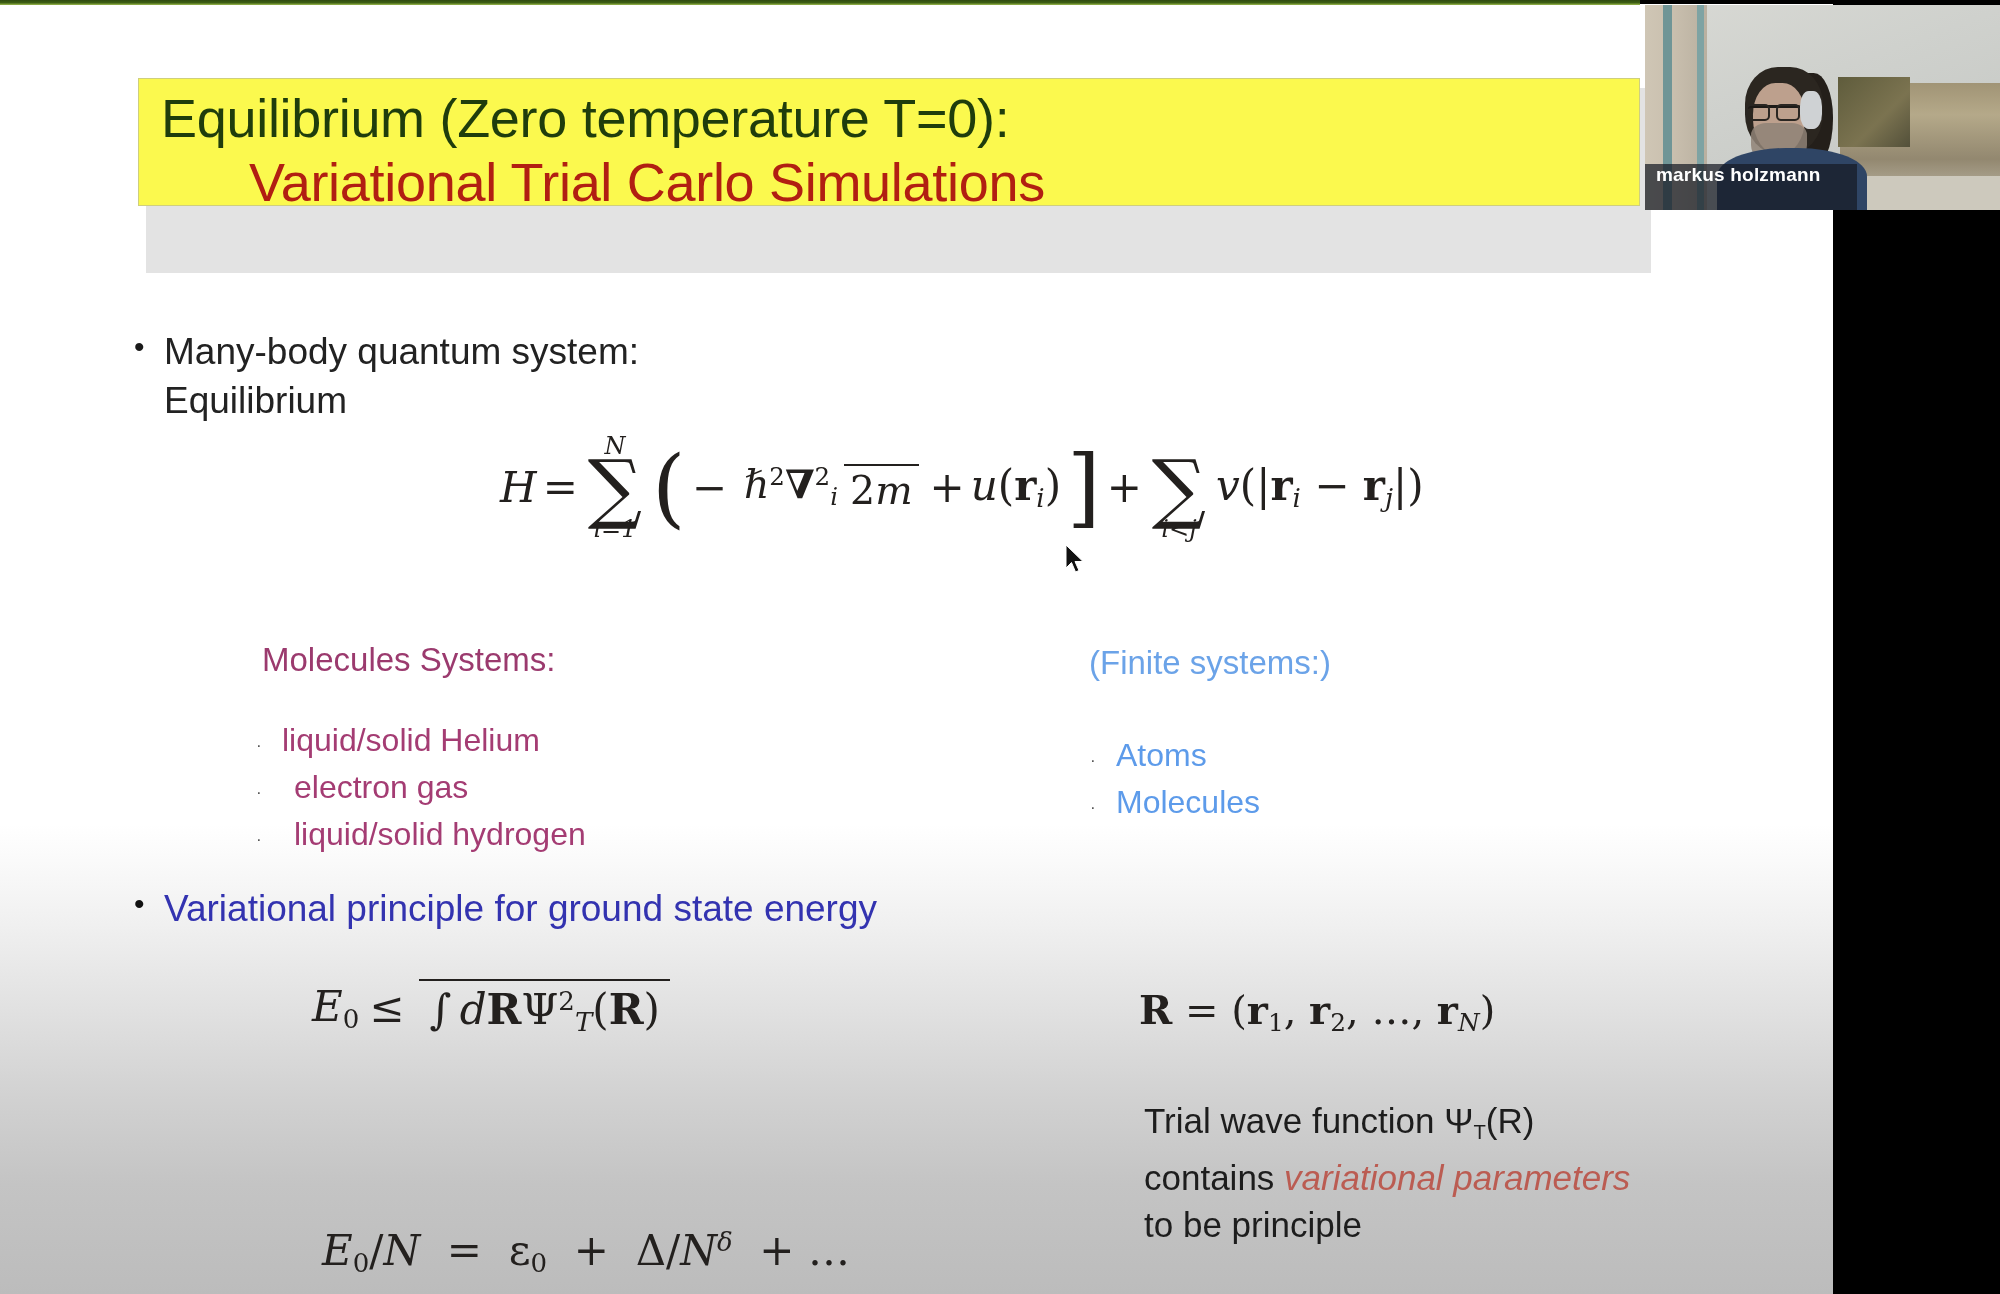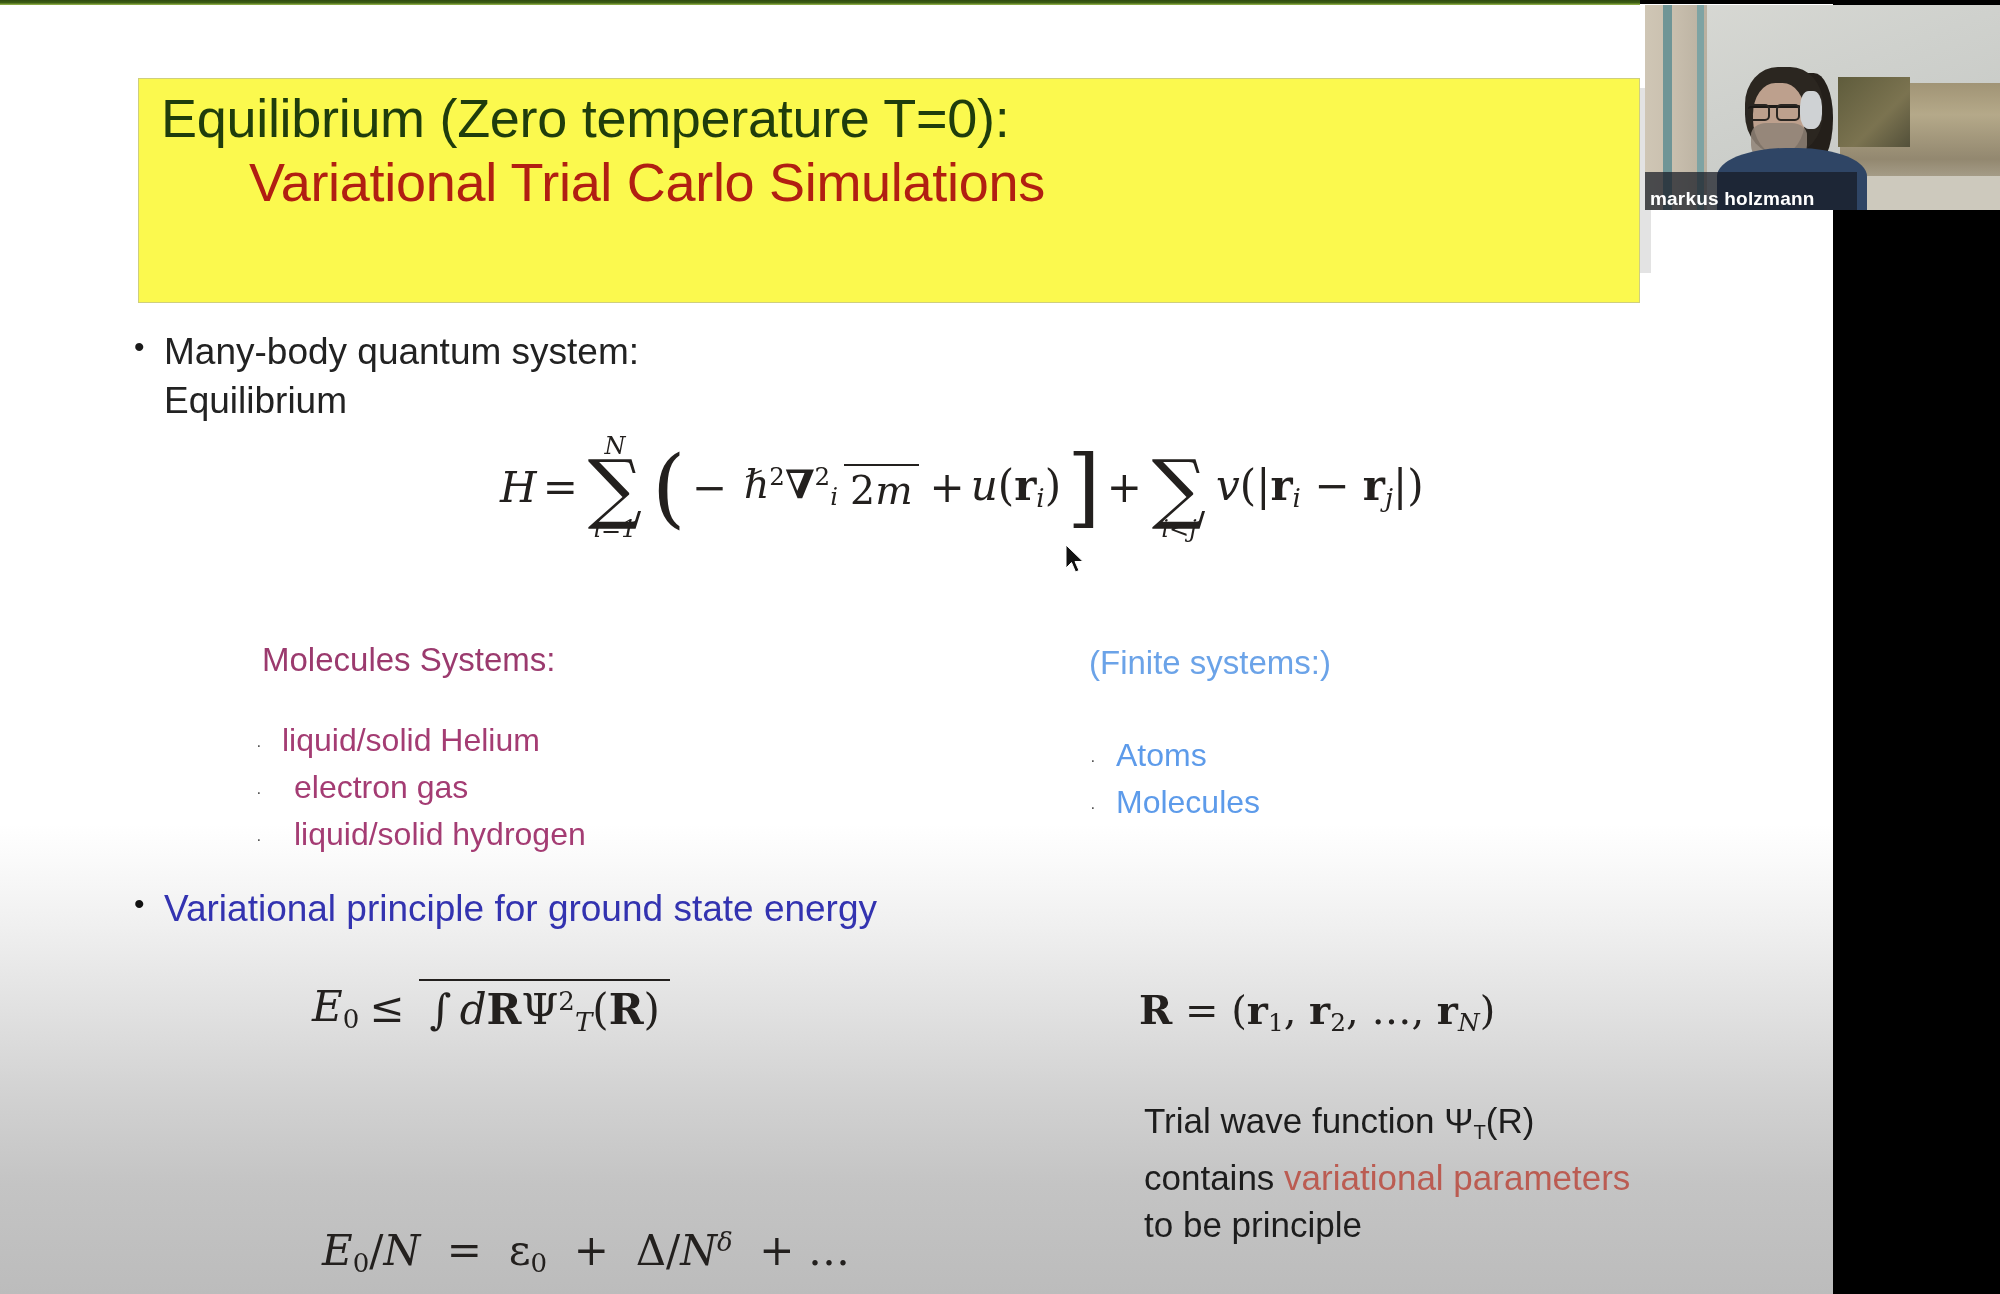--- a/index.html
+++ b/index.html
@@ -52,21 +52,21 @@
   
   .title-shadow {
     position: absolute;
     left: 146px; top: 84px;
     width: 1505px; height: 185px;
     background: #e3e3e3;
   }
   .title-banner {
     position: absolute;
     left: 138px; top: 74px;
-    width: 1502px; height: 225px;
+    width: 1502px; height: 128px;
     background: #fbf94e;
     border: 1px solid #cfcf7e;
     padding: 8px 8px 0 0;
   }
   .title-line1 {
     font-size: 54px;
     color: #1f3d0c;
     letter-spacing: -0.3px;
     padding-left: 22px;
     line-height: 1.18;
@@ -193,21 +193,21 @@
     position: absolute;
     left: 1144px;
     font-size: 35px;
     color: #1d1d1d;
     white-space: nowrap;
     line-height: 1.28;
   }
   #annot1 { top: 1095px; }
   #annot2 { top: 1152px; }
   #annot3 { top: 1199px; }
-  .accent-red { color: #bb5c52; }
+  .accent-red { color: #bb5c52; font-style: italic; }
   .psi-sub { font-size: 0.58em; vertical-align: -0.3em; }
 
   
   .cursor {
     position: absolute;
     left: 1066px; top: 545px;
     width: 0; height: 0;
     z-index: 30;
   }
   .cursor svg { display: block; }
@@ -296,24 +296,24 @@
     background: #241f1a;
   }
   .cam-body {
     position: absolute; left: 72px; bottom: 0;
     width: 150px; height: 62px;
     border-radius: 46% 46% 0 0;
     background: #2f4565;
   }
   .cam-namebar {
     position: absolute; left: 0; bottom: 0;
-    width: 212px; height: 38px;
+    width: 212px; height: 46px;
     background: rgba(22,26,36,0.72);
-    display: flex; align-items: flex-end;
-    padding-left: 5px;
+    display: flex; align-items: flex-start;
+    padding-left: 11px;
   }
   .cam-name {
     color: #ffffff;
     font-size: 19px;
     font-weight: bold;
     letter-spacing: .2px;
     font-family: "Liberation Sans", sans-serif;
   }
 </style>
 </head>

